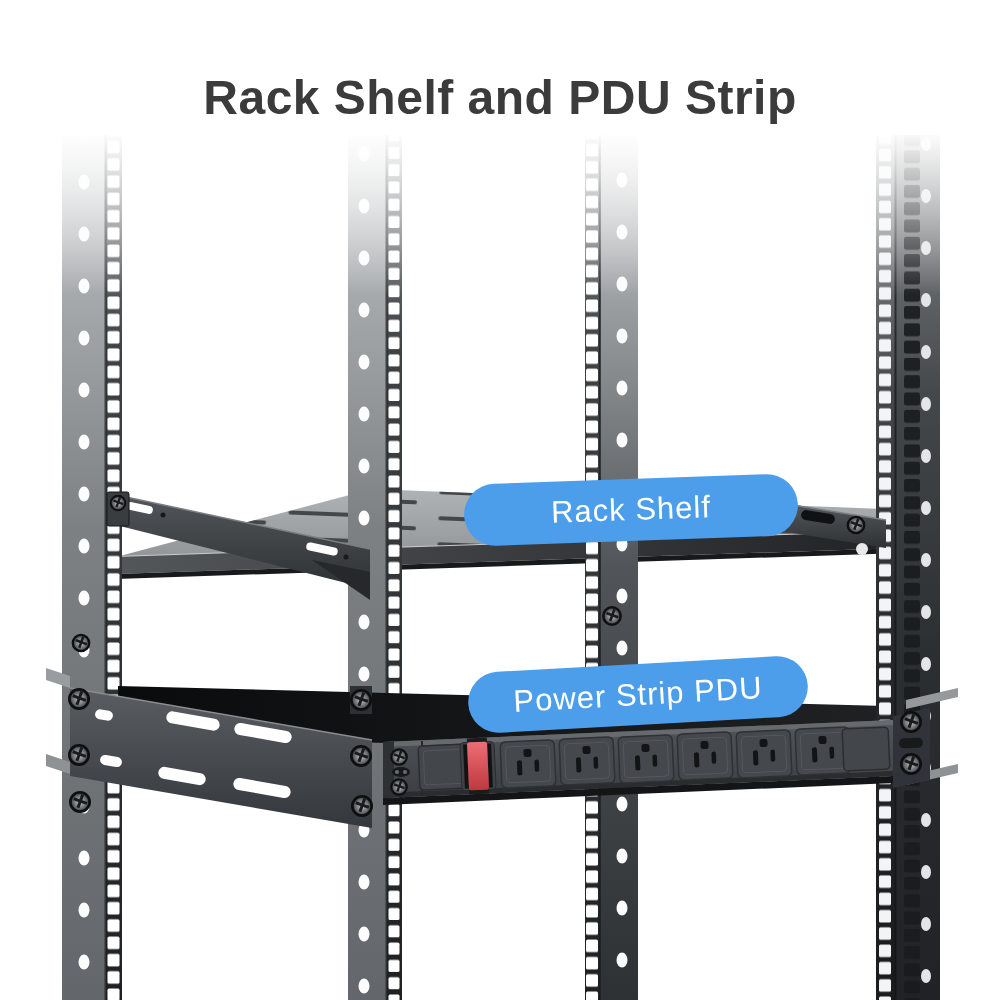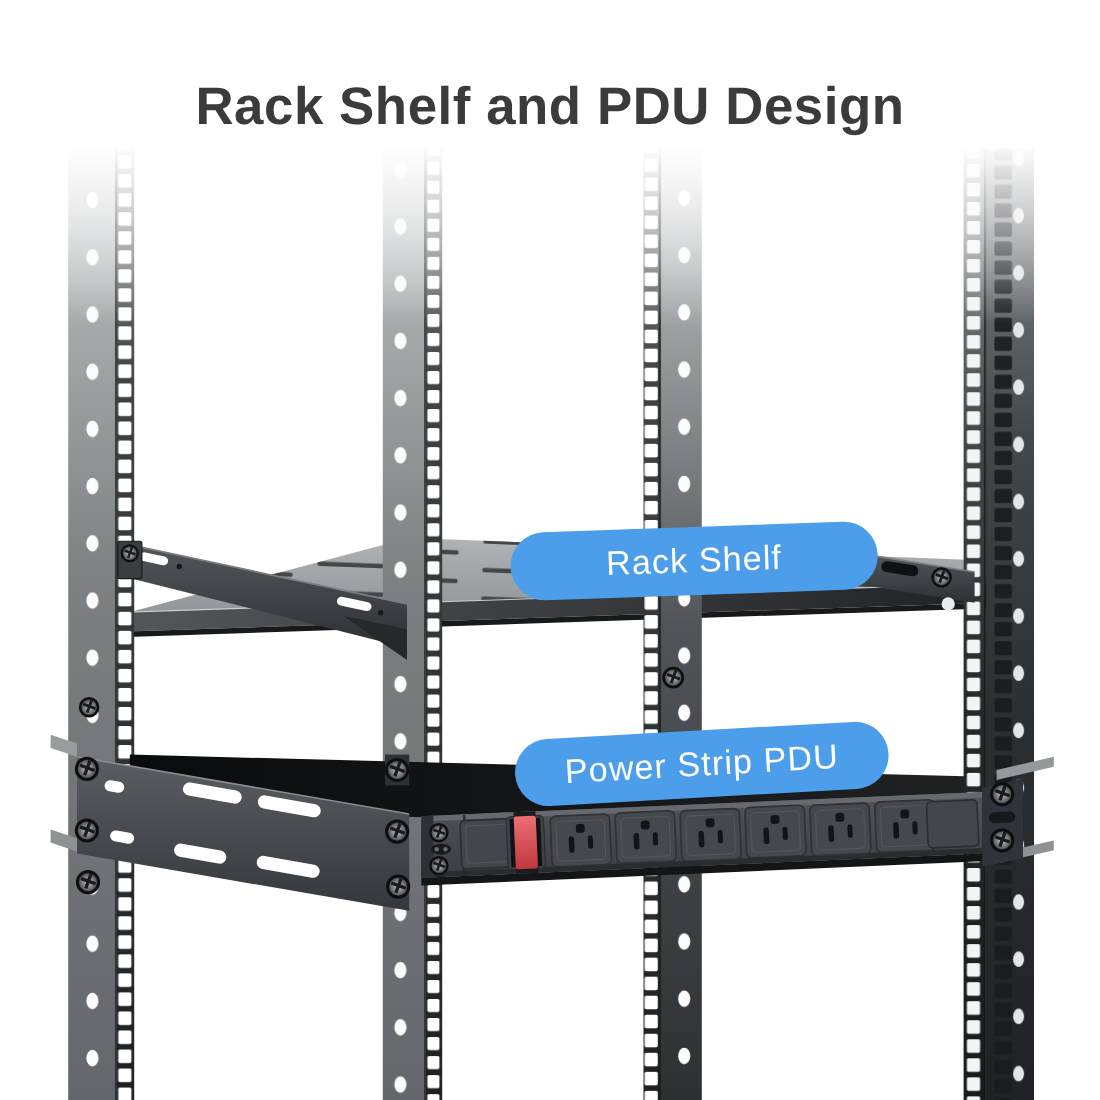--- a/index.html
+++ b/index.html
@@ -303,21 +303,21 @@
       <g transform="translate(911,743) rotate(-3)">
           <rect x="-12" y="-5" width="24" height="10" rx="5" fill="#17191b"></rect>
         </g>
       <use href="#screw" transform="translate(911,722)"></use>
       <use href="#screw" transform="translate(911,764)"></use>
     </g>
 
     <rect x="0" y="130" width="1000" height="165" fill="url(#fadeTop)"></rect>
   </svg>
 
-  <div class="title">Rack Shelf and PDU Design</div>
+  <div class="title">Rack Shelf and PDU Strip</div>
 
   <div class="callout" id="callout-rack-shelf">
     <span>Rack Shelf</span>
   </div>
   <div class="callout" id="callout-power-strip">
     <span>Power Strip PDU</span>
   </div>
 
 </div>
 

